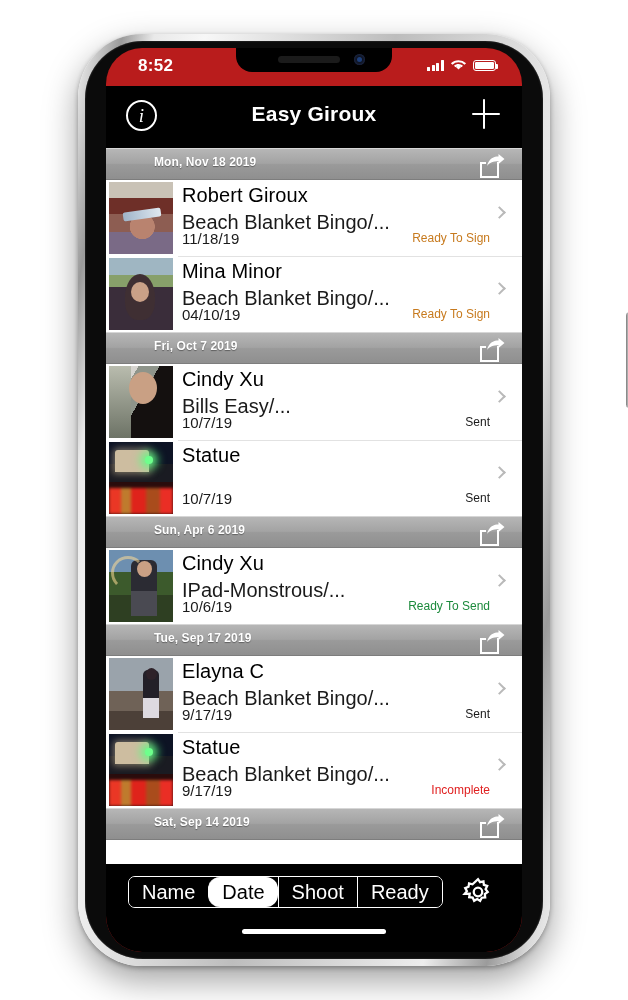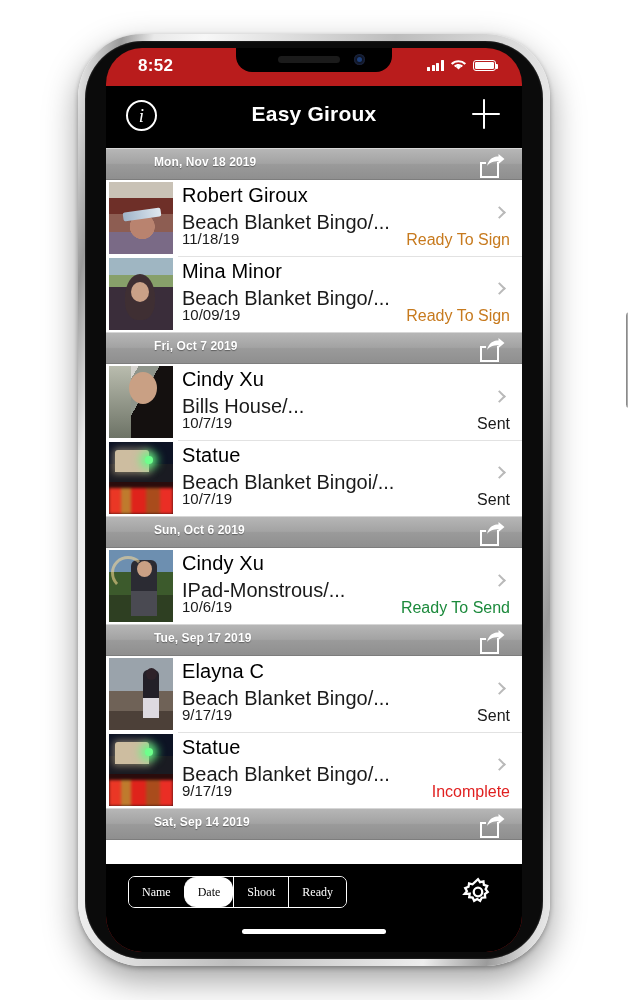--- a/index.html
+++ b/index.html
@@ -102,34 +102,34 @@
         align-items:center; cursor:pointer;border-radius:19px; }
   .row + .row .rowline{ position:absolute; left:72px; right:0; top:0; height:1px;
         background:#e2e2e2; }
   .thumb{ width:64px; height:72px; margin-left:3px; flex:0 0 64px;
           background:#555; overflow:hidden; position:relative; }
   .meta{ flex:1; padding-left:9px; position:relative; height:72px; }
   .p-name{ position:absolute; left:9px; top:2px; font-size:20px; color:#000;
            letter-spacing:.1px; }
   .p-shoot{ position:absolute; left:9px; top:29px; font-size:20px; color:#1a1a1a; }
   .p-date{ position:absolute; left:9px; top:48px; font-size:15px; color:#1a1a1a; }
-  .p-status{ position:absolute; right:12px; top:49px; font-size:16px; text-align:right;
+  .p-status{ position:absolute; right:32px; top:49px; font-size:12px; text-align:right;
              white-space:nowrap; }
   .chev{ position:absolute; right:18px; top:26px; width:9px; height:9px;
          border-right:2.6px solid #b9b9b9; border-top:2.6px solid #b9b9b9;
          transform:rotate(45deg); }
 
   
   .toolbar{ position:absolute; left:0; bottom:0; width:100%; height:88px;
             background:#000; }
   .seg{ position:absolute; left:22px; top:12px; height:32px; display:flex;
         border:1.6px solid #fff; border-radius:7px; overflow:hidden; }
   .seg div{ padding:0 13px; height:100%; display:flex; align-items:center;
-            justify-content:center; font-size:12px; color:#fff; background:#000;
-            border-left:1.6px solid #fff; cursor:pointer;font-family:Liberation Serif, serif; }
+            justify-content:center; font-size:20px; color:#fff; background:#000;
+            border-left:1.6px solid #fff; cursor:pointer; }
   .seg div:first-child{ border-left:none; }
   .seg div.on{ background:#fff; color:#000;border-radius:12px; }
   .gear{ position:absolute; right:28px; top:12px; width:32px; height:32px; cursor:pointer; }
   .home-ind{ position:absolute; left:50%; transform:translateX(-50%); bottom:18px;
              width:144px; height:5px; border-radius:3px; background:#fff; }
 
   
   .t1{background:
       radial-gradient(circle at 52% 62%, #b9836f 0 22%, rgba(0,0,0,0) 23%),
       linear-gradient(180deg,#c9c2b6 0 22%, #6e2f28 22% 45%, #8d5d52 45% 70%, #7a6a86 70% 100%);}
@@ -240,61 +240,60 @@
             <div class="p-status" style="color:#c77a1e">Ready To Sign</div>
             <div class="chev"></div>
           </div>
         </div>
         <div class="row">
           <div class="rowline"></div>
           <div class="thumb t2"></div>
           <div class="meta">
             <div class="p-name">Mina Minor</div>
             <div class="p-shoot">Beach Blanket Bingo/...</div>
-            <div class="p-date">10/09/19</div>
+            <div class="p-date">04/10/19</div>
             <div class="p-status" style="color:#c77a1e">Ready To Sign</div>
             <div class="chev"></div>
           </div>
         </div>
         <div class="sec-head">
           <div class="sec-title">Fri, Oct 7 2019</div>
           <div class="share-ico">
             <div class="box"></div>
             <div class="boxtop-l"></div>
             <svg class="arr" viewBox="0 0 19 14">
               <path d="M1 12 C3 4 8 2.5 12.5 2.5 L12.5 0 L18.5 5 L12.5 10 L12.5 7.2 C7.5 7.2 3.5 8.4 1 12 Z" fill="#fff"></path>
             </svg>
           </div>
         </div>
         <div class="row">
           <div class="rowline"></div>
           <div class="thumb t3"></div>
           <div class="meta">
             <div class="p-name">Cindy Xu</div>
-            <div class="p-shoot">Bills House/...</div>
+            <div class="p-shoot">Bills Easy/...</div>
             <div class="p-date">10/7/19</div>
             <div class="p-status" style="color:#1a1a1a">Sent</div>
             <div class="chev"></div>
           </div>
         </div>
         <div class="row">
           <div class="rowline"></div>
           <div class="thumb t4">
             <div class="glow"></div>
           </div>
           <div class="meta">
             <div class="p-name">Statue</div>
-            <div class="p-shoot">Beach Blanket Bingoi/...</div>
             <div class="p-date">10/7/19</div>
             <div class="p-status" style="color:#1a1a1a">Sent</div>
             <div class="chev"></div>
           </div>
         </div>
         <div class="sec-head">
-          <div class="sec-title">Sun, Oct 6 2019</div>
+          <div class="sec-title">Sun, Apr 6 2019</div>
           <div class="share-ico">
             <div class="box"></div>
             <div class="boxtop-l"></div>
             <svg class="arr" viewBox="0 0 19 14">
               <path d="M1 12 C3 4 8 2.5 12.5 2.5 L12.5 0 L18.5 5 L12.5 10 L12.5 7.2 C7.5 7.2 3.5 8.4 1 12 Z" fill="#fff"></path>
             </svg>
           </div>
         </div>
         <div class="row">
           <div class="rowline"></div>

